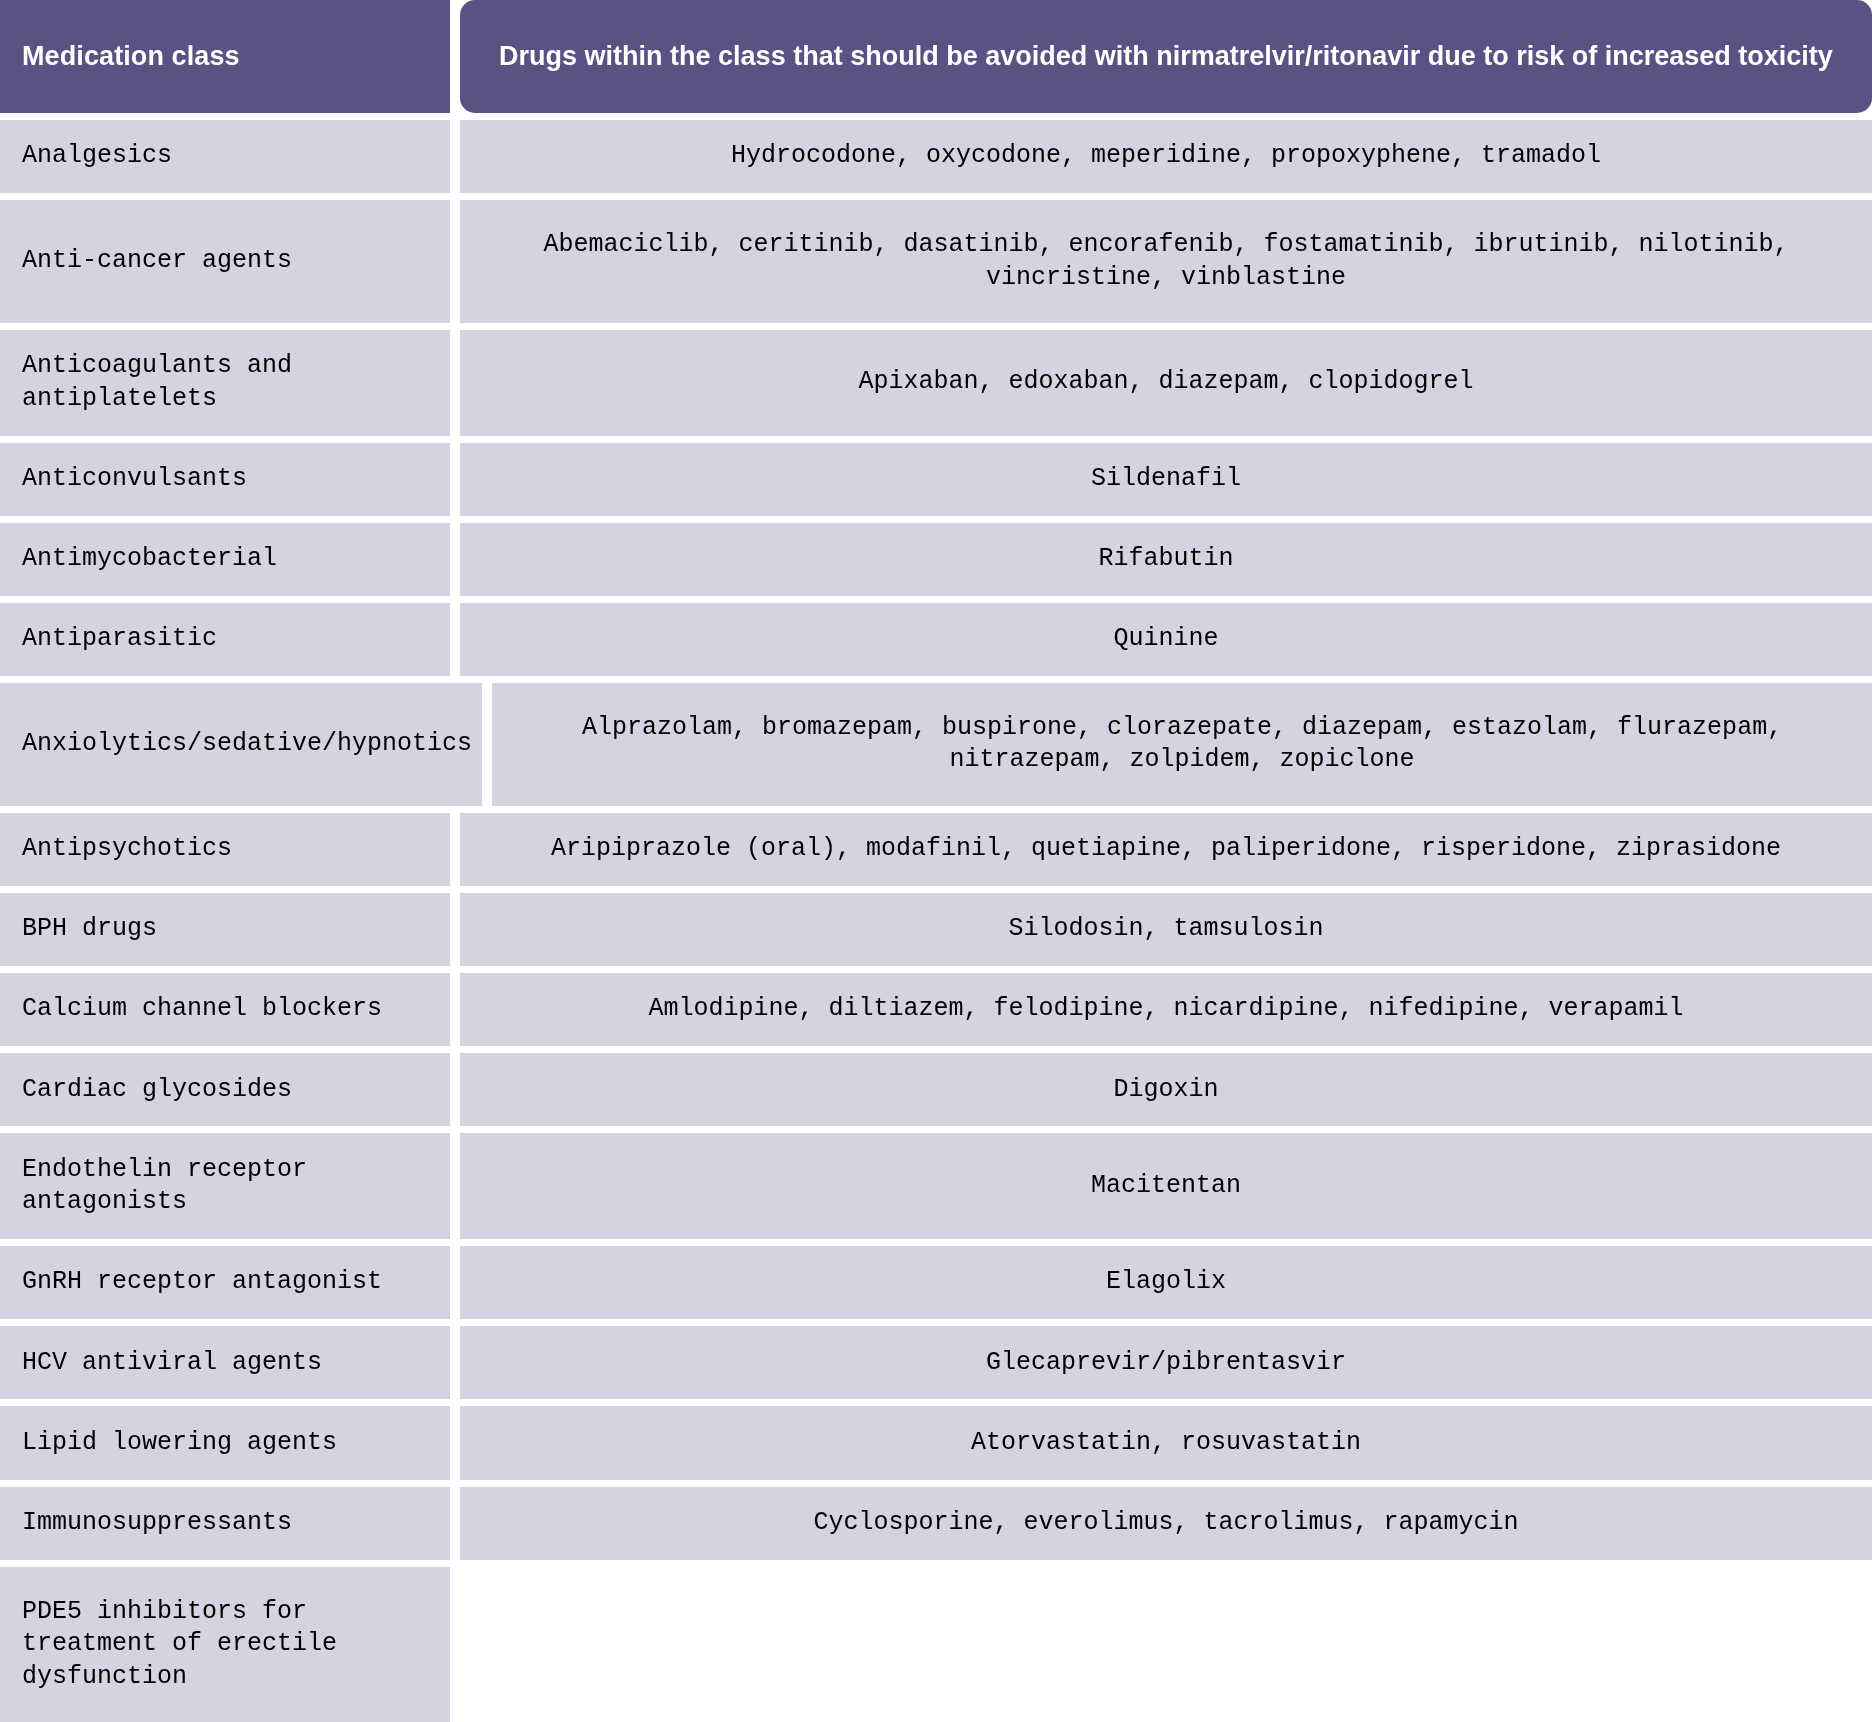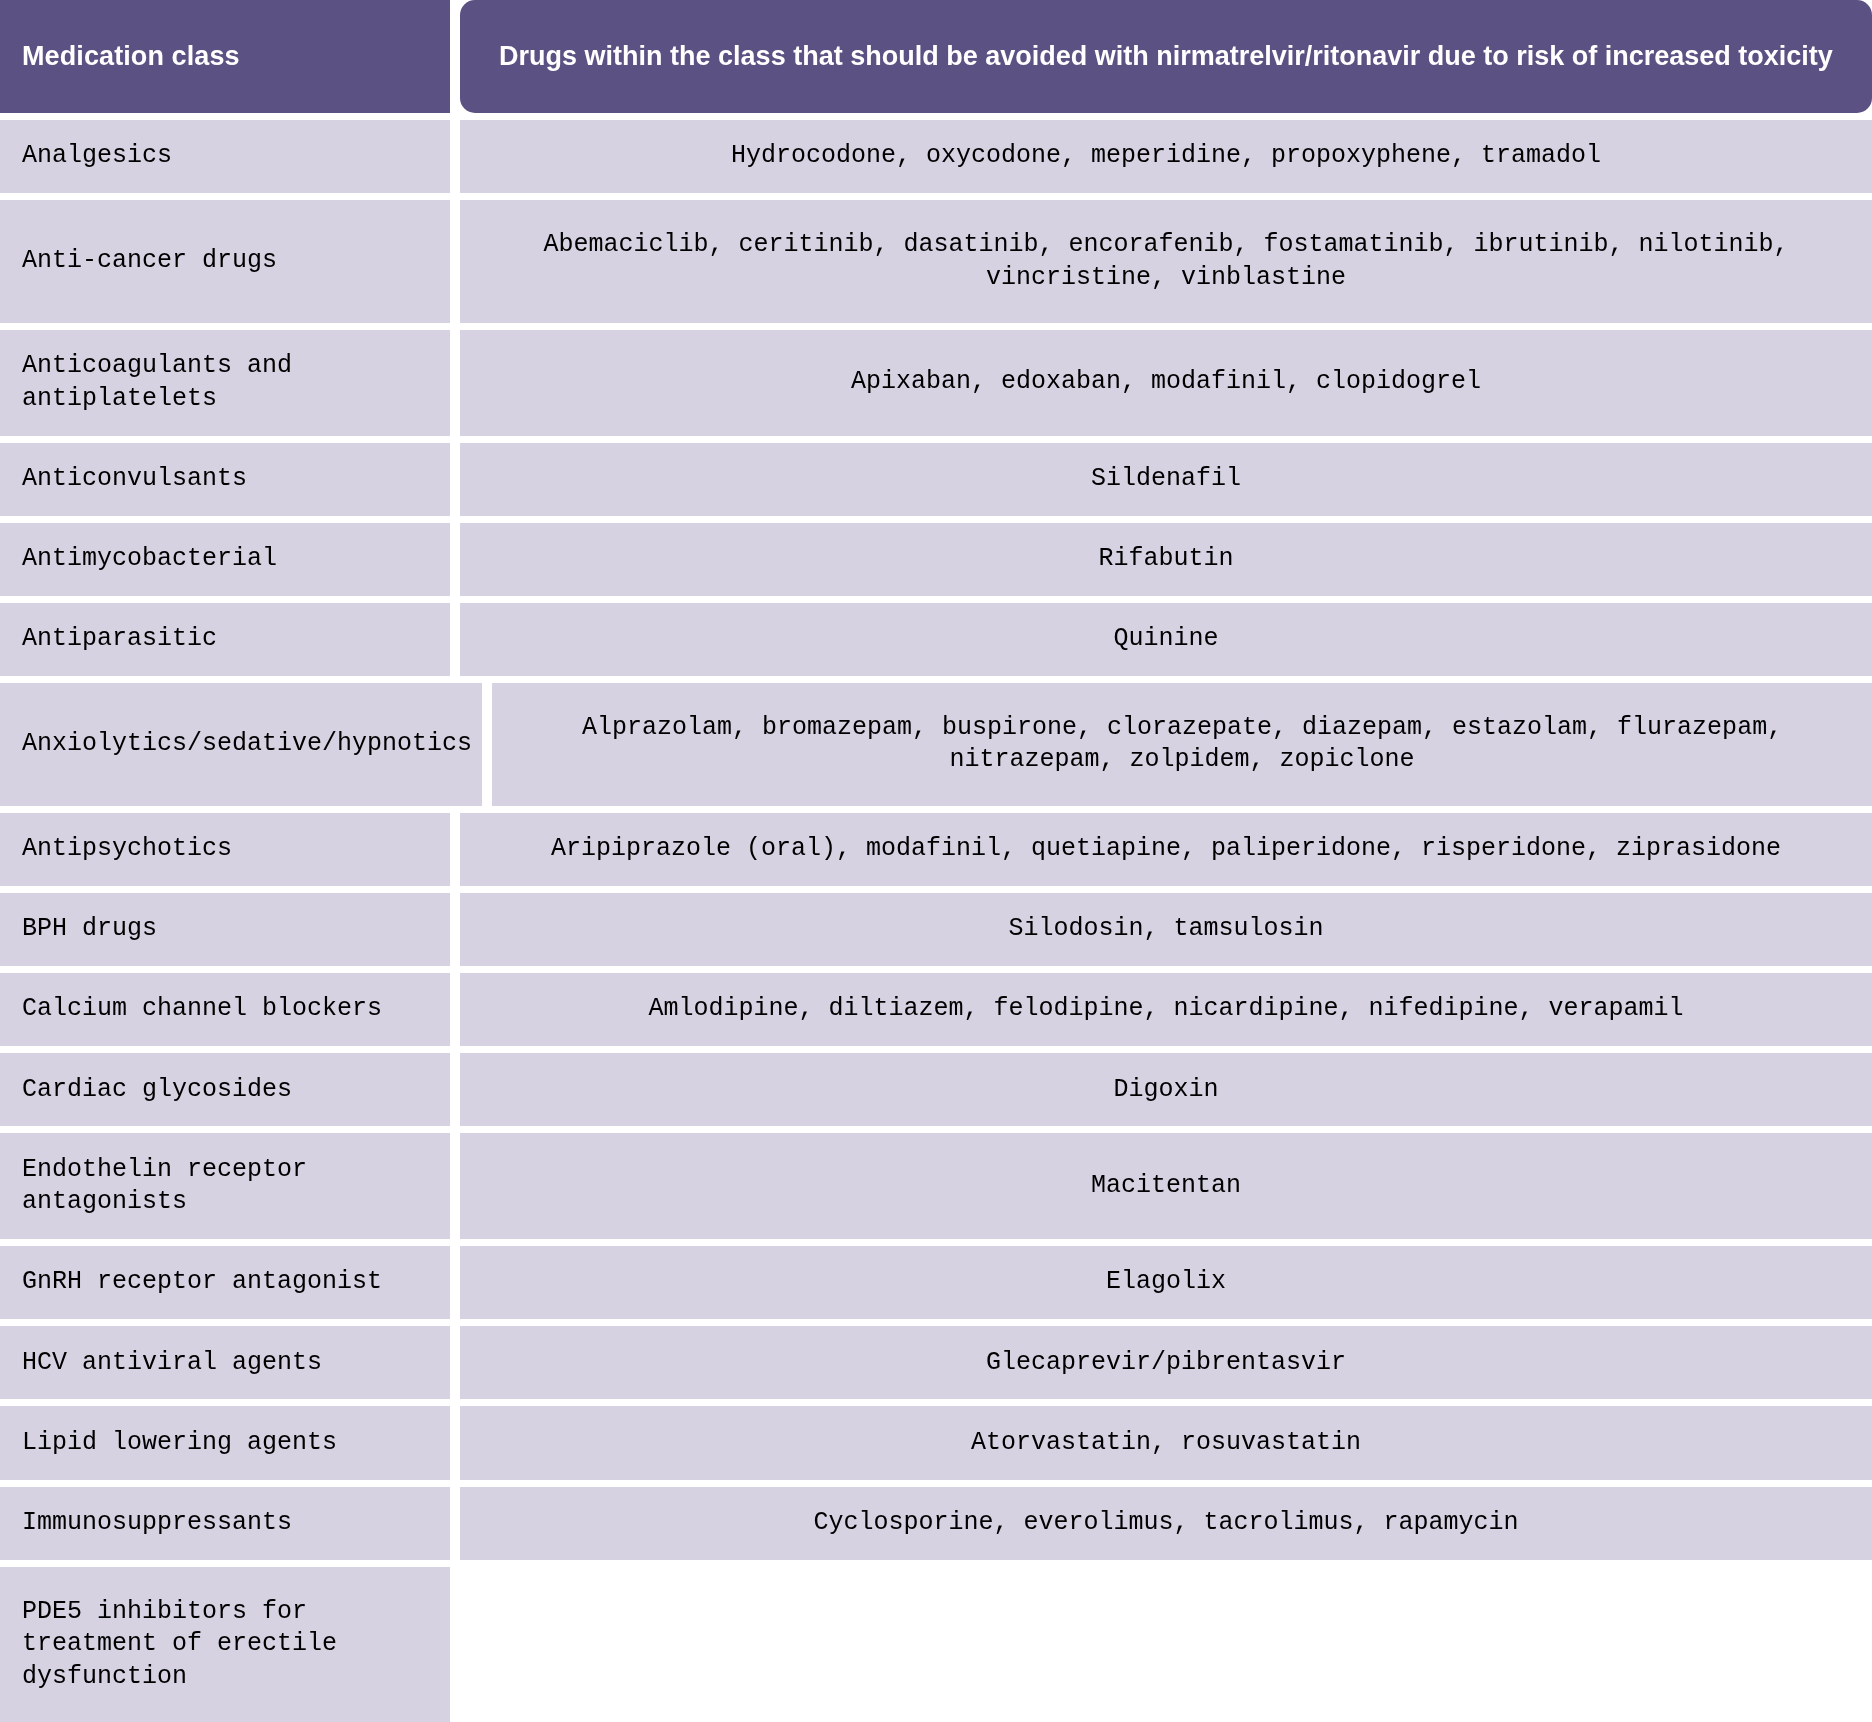--- a/index.html
+++ b/index.html
@@ -106,26 +106,26 @@
     <div class="header-cell col-class">Medication class</div>
     <div class="header-cell col-drugs">Drugs within the class that should be avoided with nirmatrelvir/ritonavir due to risk of increased toxicity</div>
   </div>
 
   <div class="body-rows" id="body-rows">
       <div class="data-row">
         <div class="cell class-cell">Analgesics</div>
         <div class="cell drugs-cell">Hydrocodone, oxycodone, meperidine, propoxyphene, tramadol</div>
       </div>
       <div class="data-row tall">
-        <div class="cell class-cell">Anti-cancer drugs</div>
+        <div class="cell class-cell">Anti-cancer agents</div>
         <div class="cell drugs-cell">Abemaciclib, ceritinib, dasatinib, encorafenib, fostamatinib, ibrutinib, nilotinib, vincristine, vinblastine</div>
       </div>
       <div class="data-row">
         <div class="cell class-cell">Anticoagulants and antiplatelets</div>
-        <div class="cell drugs-cell">Apixaban, edoxaban, modafinil, clopidogrel</div>
+        <div class="cell drugs-cell">Apixaban, edoxaban, diazepam, clopidogrel</div>
       </div>
       <div class="data-row">
         <div class="cell class-cell">Anticonvulsants</div>
         <div class="cell drugs-cell">Sildenafil</div>
       </div>
       <div class="data-row">
         <div class="cell class-cell">Antimycobacterial</div>
         <div class="cell drugs-cell">Rifabutin</div>
       </div>
       <div class="data-row">

